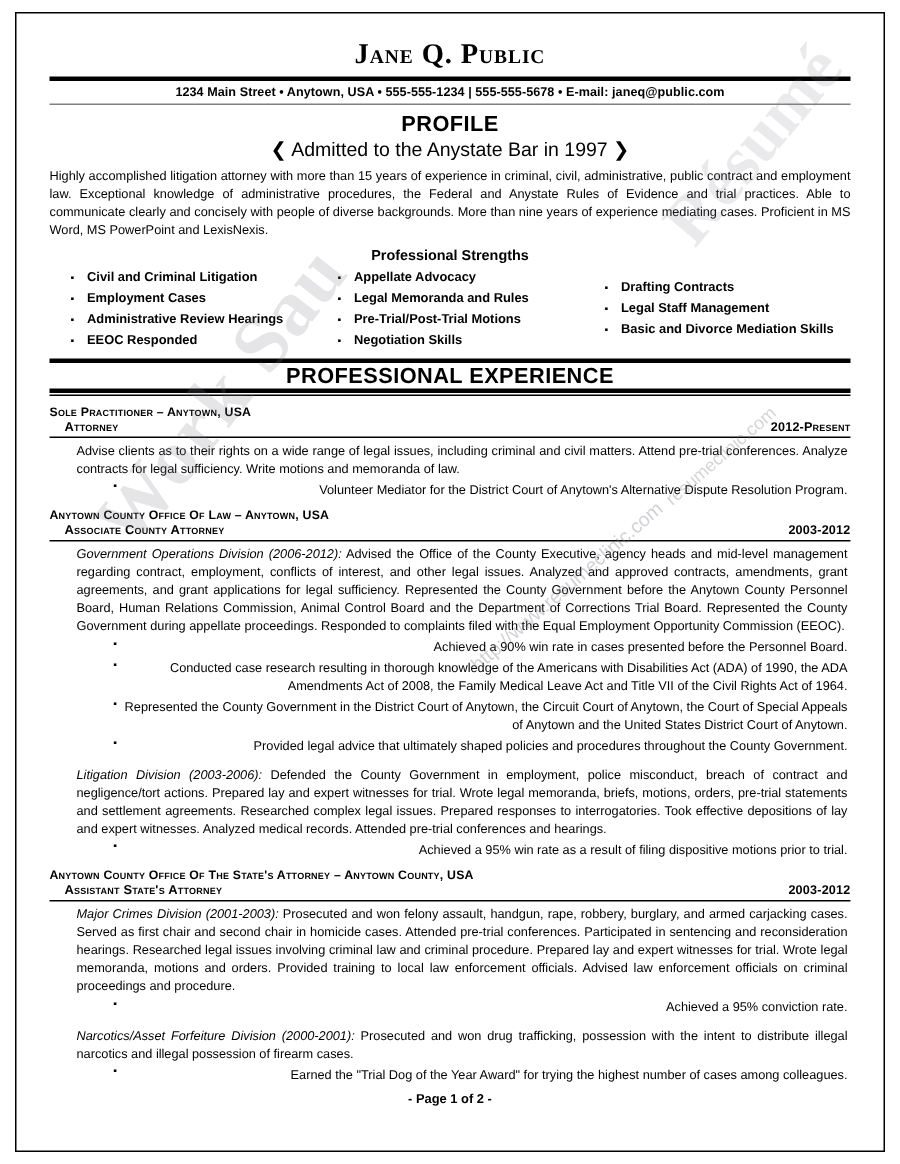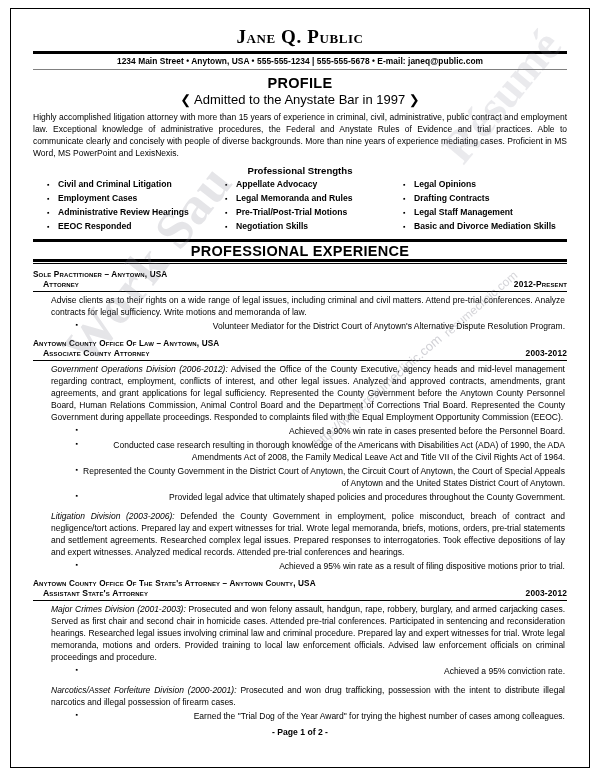--- a/index.html
+++ b/index.html
@@ -287,24 +287,20 @@
               <span>Pre-Trial/Post-Trial Motions</span>
             </div>
             <div class="str-item">
               <span class="str-bullet">▪</span>
               <span>Negotiation Skills</span>
             </div>
           </div>
           <div class="str-col">
             <div class="str-item">
               <span class="str-bullet">▪</span>
-              <span>Legal Opinions</span>
-            </div>
-            <div class="str-item">
-              <span class="str-bullet">▪</span>
               <span>Drafting Contracts</span>
             </div>
             <div class="str-item">
               <span class="str-bullet">▪</span>
               <span>Legal Staff Management</span>
             </div>
             <div class="str-item">
               <span class="str-bullet">▪</span>
               <span>Basic and Divorce Mediation Skills</span>
             </div>

